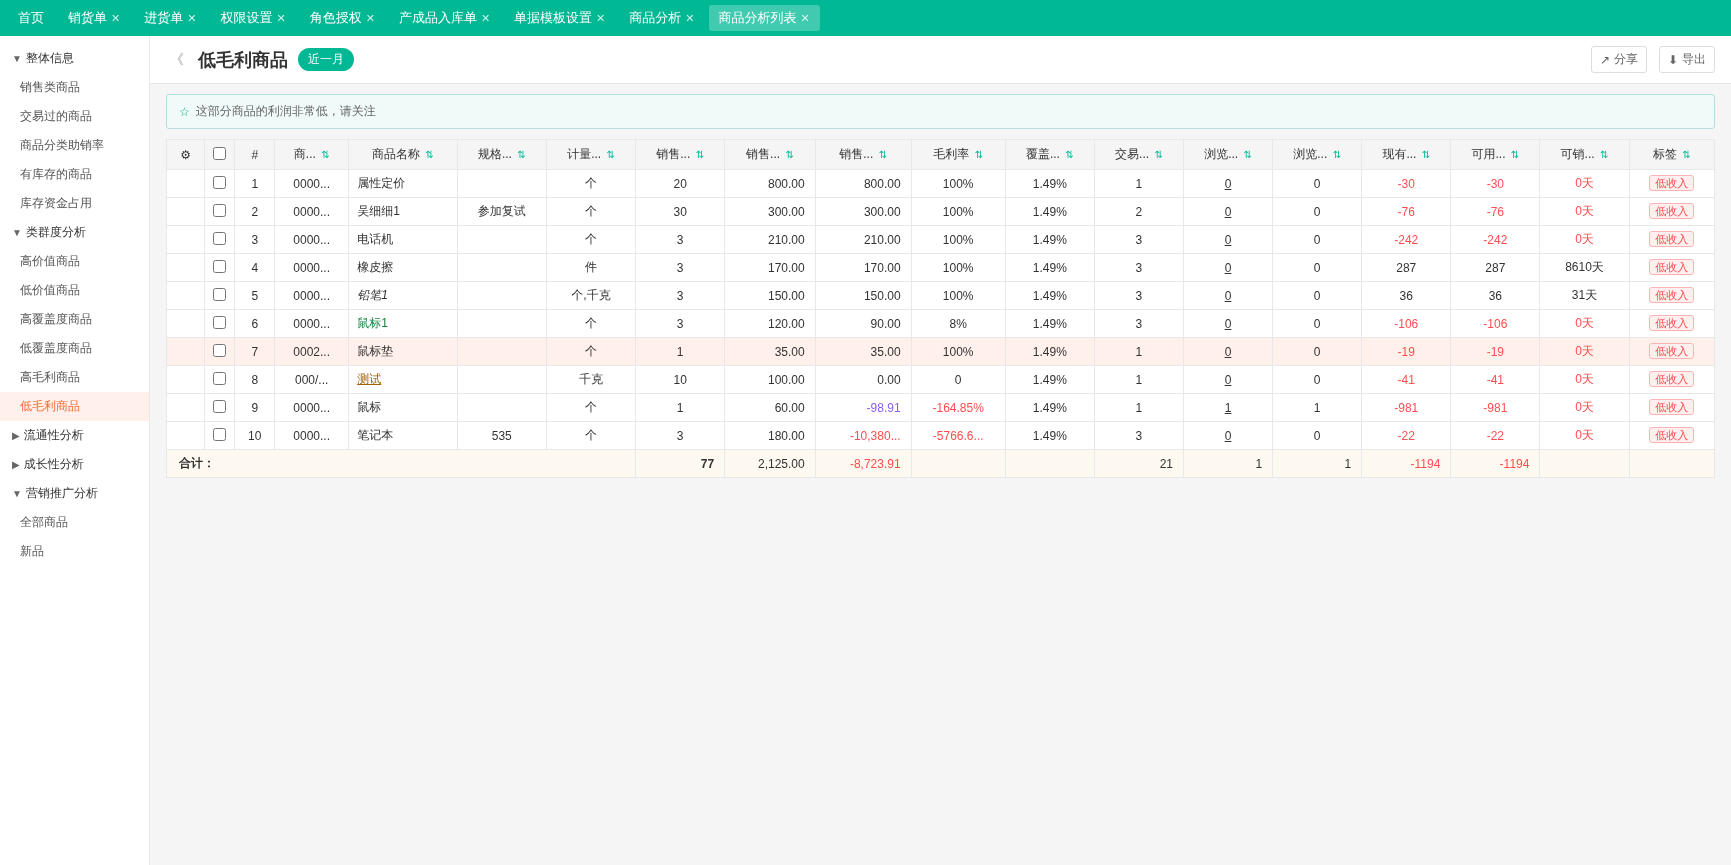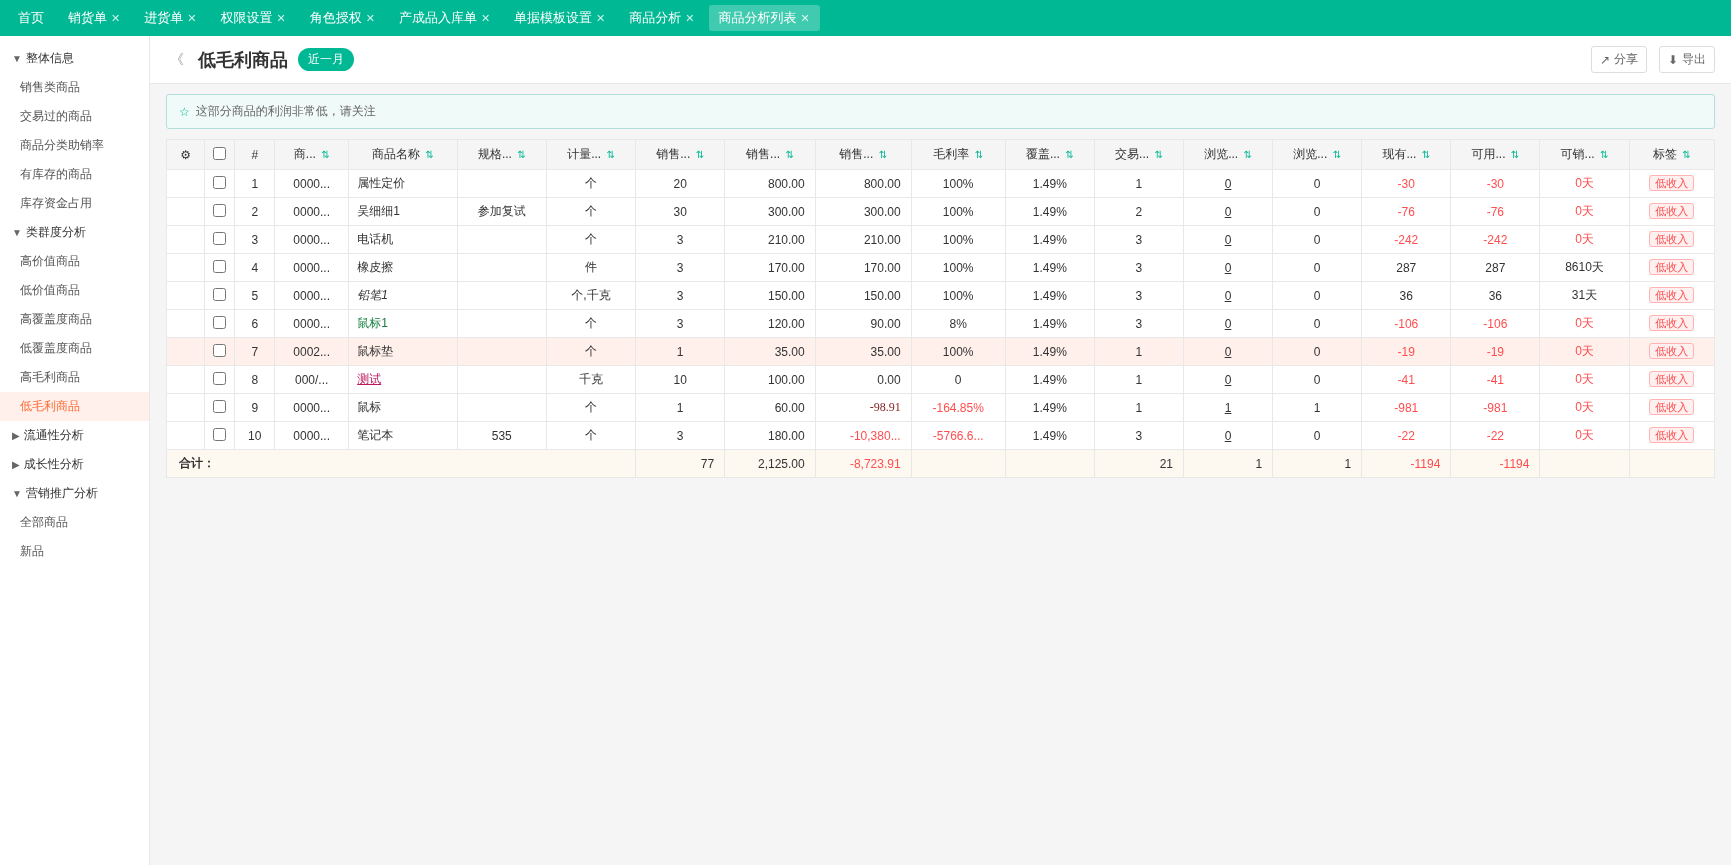--- a/index.html
+++ b/index.html
@@ -533,21 +533,21 @@
         <span class="tag-badge">低收入</span>
       </td>
     </tr>
             <tr>
       <td></td>
       <td class="checkbox-col">
         <input type="checkbox" style="">
       </td>
       <td>8</td>
       <td>000/...</td>
-      <td class="left-align" style="color:#be185d; cursor:pointer;text-decoration:underline;">测试</td>
+      <td class="left-align" style="color:#a16207; cursor:pointer;text-decoration:underline;">测试</td>
       <td></td>
       <td>千克</td>
       <td>10</td>
       <td class="num-col">100.00</td>
       <td class="num-col" style="">0.00</td>
       <td style="">0</td>
       <td>1.49%</td>
       <td>1</td>
       <td style="text-decoration:underline; cursor:pointer;">0</td>
       <td>0</td>
@@ -563,21 +563,21 @@
       <td class="checkbox-col">
         <input type="checkbox" style="">
       </td>
       <td>9</td>
       <td>0000...</td>
       <td class="left-align" style="color:#333; cursor:pointer;">鼠标</td>
       <td></td>
       <td>个</td>
       <td>1</td>
       <td class="num-col">60.00</td>
-      <td class="num-col" style="color:#7f1d1d;font-family:Liberation Serif, serif;">-98.91</td>
+      <td class="num-col" style="color:#8b5cf6;">-98.91</td>
       <td style="color:#ff4d4f;">-164.85%</td>
       <td>1.49%</td>
       <td>1</td>
       <td style="text-decoration:underline; cursor:pointer;">1</td>
       <td>1</td>
       <td style="color:#ff4d4f;">-981</td>
       <td style="color:#ff4d4f;">-981</td>
       <td style="color:#ff4d4f;">0天</td>
       <td>
         <span class="tag-badge">低收入</span>
@@ -607,21 +607,21 @@
       <td>
         <span class="tag-badge">低收入</span>
       </td>
     </tr>
           </tbody>
         <tfoot>
           <tr>
             <td colspan="7" style="text-align:left; font-weight:bold; padding-left:12px; background:#fdf8f0;">
               合计：
             </td>
-            <td style="background:#fdf8f0; text-align:right; padding-right:10px;">77</td>
+            <td style="background:#fdf8f0; text-align:right; padding-right:10px;font-weight:bold;">77</td>
             <td style="background:#fdf8f0; text-align:right; padding-right:10px;">2,125.00</td>
             <td style="background:#fdf8f0; text-align:right; padding-right:10px; color:#ff4d4f;">-8,723.91</td>
             <td style="background:#fdf8f0;"></td>
             <td style="background:#fdf8f0;"></td>
             <td style="background:#fdf8f0; text-align:right; padding-right:10px;">21</td>
             <td style="background:#fdf8f0; text-align:right; padding-right:10px;">1</td>
             <td style="background:#fdf8f0; text-align:right; padding-right:10px;">1</td>
             <td style="background:#fdf8f0; text-align:right; padding-right:10px; color:#ff4d4f;">-1194</td>
             <td style="background:#fdf8f0; text-align:right; padding-right:10px; color:#ff4d4f;">-1194</td>
             <td style="background:#fdf8f0;"></td>

